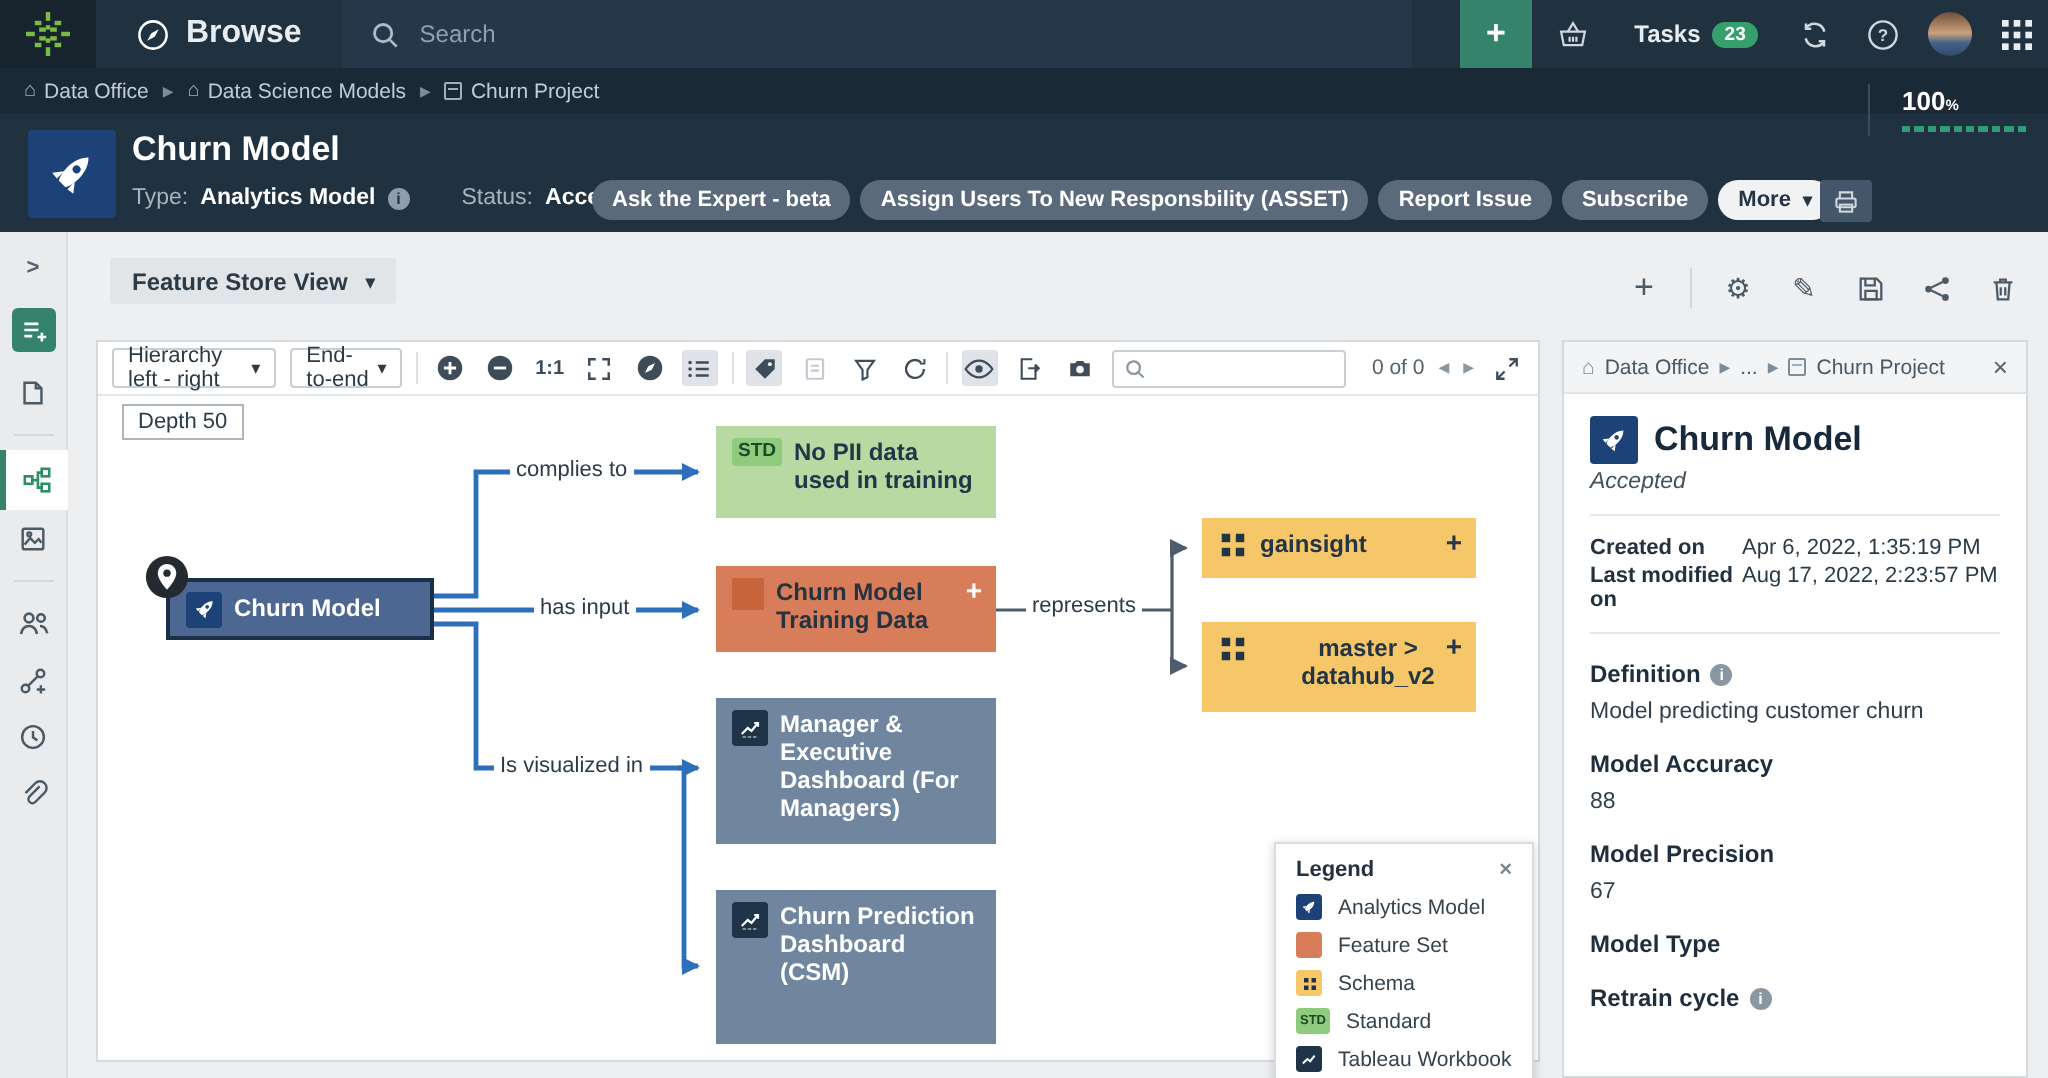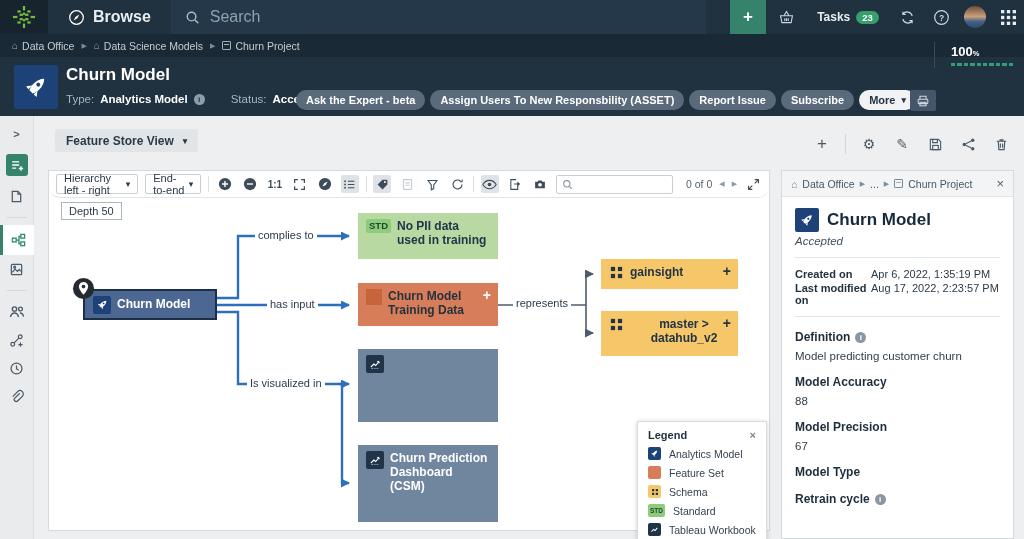--- a/index.html
+++ b/index.html
@@ -4,21 +4,21 @@
 <style>
   * { margin:0; padding:0; box-sizing:border-box; }
   body { font-family:"Liberation Sans", sans-serif; background:#edeff1; }
   .page { position:relative; width:1024px; height:539px; overflow:hidden; background:#edeff1; }
 
   
   .topnav { position:absolute; left:0; top:0; width:1024px; height:34px; background:#203140; display:flex; align-items:stretch; color:#e8edf1; z-index:20; }
   .logo-tile { width:48px; background:#17242e; display:flex; align-items:center; justify-content:center; }
   .nav-browse { display:flex; align-items:center; gap:8px; padding:0 20px; font-size:16px; font-weight:bold; cursor:pointer; }
   .nav-search { width:535px; background:#24384a; display:flex; align-items:center; gap:10px; padding-left:14px; }
-  .nav-search input { background:transparent; border:0; outline:none; color:#e8edf1; font-size:16px; width:400px; font-family:inherit; }
+  .nav-search input { background:transparent; border:0; outline:none; color:#e8edf1; font-size:12px; width:400px; font-family:inherit; }
   .nav-search input::placeholder { color:#8fa0ae; }
   .nav-spacer { flex:1; }
   .nav-item { display:flex; align-items:center; justify-content:center; cursor:pointer; }
   .nav-plus { width:36px; background:#35836b; font-size:17px; font-weight:bold; color:#fff; }
   .nav-basket { width:40px; }
   .nav-tasks { width:84px; gap:6px; font-size:12px; font-weight:bold; }
   .badge { background:#35a06b; color:#fff; border-radius:8px; font-size:9.5px; padding:1px 6px; font-weight:bold; }
   .nav-sync,.nav-help,.nav-avatar { width:34px; }
   .nav-grid { width:32px; }
   .avatar { width:22px; height:22px; border-radius:50%; background:linear-gradient(180deg,#6d4f38 0%,#caa07c 48%,#44638a 70%,#2e4a68 100%); }
@@ -60,21 +60,21 @@
   
   .view-btn { position:absolute; left:55px; top:129px; height:23px; background:#e2e5e8; border-radius:2px; display:flex; align-items:center; gap:9px; padding:0 11px; font-size:12px; font-weight:bold; color:#2b3a47; cursor:pointer; z-index:14; }
   .view-btn .caret { font-size:9px; }
   .top-icons { position:absolute; left:812px; top:134px; display:flex; align-items:center; gap:13px; color:#4c5a66; z-index:14; }
   .ti { width:20px; height:20px; display:flex; align-items:center; justify-content:center; cursor:pointer; font-size:14px; }
   .ti.plus { font-size:17px; font-weight:normal; }
   .vdiv { width:1px; height:20px; background:#d2d6da; }
 
   
   .card { position:absolute; left:48px; top:170px; width:722px; height:361px; background:#fff; border:1px solid #d6dade; z-index:10; }
-  .d-toolbar { position:absolute; left:0; top:0; width:100%; height:27px; border-bottom:1px solid #e3e6e9; display:flex; align-items:center; padding:9px 7px; gap:7px; color:#45535f;border-radius:11px; }
+  .d-toolbar { position:absolute; left:0; top:0; width:100%; height:27px; border-bottom:1px solid #e3e6e9; display:flex; align-items:center; padding:9px 7px; gap:7px; color:#45535f; }
   .dsel { height:20px; border:1px solid #c9ced3; border-radius:2px; display:flex; align-items:center; font-size:11px; color:#2b3a47; padding:0 7px; cursor:pointer; }
   .dsel .caret { margin-left:auto; font-size:9px; }
   .dsel.w1 { width:138px; } .dsel.w2 { width:90px; }
   .tb-div { width:1px; height:16px; background:#dde1e4; }
   .tbi { width:18px; height:18px; display:flex; align-items:center; justify-content:center; cursor:pointer; font-size:10px; font-weight:bold; color:#3e4c59; flex:none; }
   .tbi.on { background:#dfe2e6; border-radius:2px; }
   .d-search { height:19px; width:118px; border:1px solid #c9ced3; border-radius:2px; display:flex; align-items:center; gap:4px; padding:0 5px; }
   .d-search input { border:0; outline:none; width:90px; font-size:11px; font-family:inherit; color:#2b3a47; background:transparent; }
   .match { font-size:10.5px; color:#55626e; margin-left:6px; white-space:nowrap; }
   .pn { font-size:7px; color:#8a97a2; cursor:pointer; }
@@ -557,20 +557,21 @@
     </div>
 
     <div class="node n-slate n-s1">
       <span class="tile-navy">
         <svg width="12" height="12" viewBox="0 0 16 16">
             <path d="M2.5 12 6.5 8l2.5 2 4-5" stroke="#fff" stroke-width="1.5" fill="none"></path>
             <path d="M10.8 4.6h2.6v2.6" stroke="#fff" stroke-width="1.3" fill="none"></path>
             <path d="M3 14h2.3M6.5 14h2.3M10 14h2.3" stroke="#9fb0c0" stroke-width="1.1"></path>
           </svg>
       </span>
+      <span style="max-width:98px">Manager &amp; Executive Dashboard (For Managers)</span>
     </div>
 
     <div class="node n-slate n-s2">
       <span class="tile-navy">
         <svg width="12" height="12" viewBox="0 0 16 16">
             <path d="M2.5 12 6.5 8l2.5 2 4-5" stroke="#fff" stroke-width="1.5" fill="none"></path>
             <path d="M10.8 4.6h2.6v2.6" stroke="#fff" stroke-width="1.3" fill="none"></path>
             <path d="M3 14h2.3M6.5 14h2.3M10 14h2.3" stroke="#9fb0c0" stroke-width="1.1"></path>
           </svg>
       </span>

